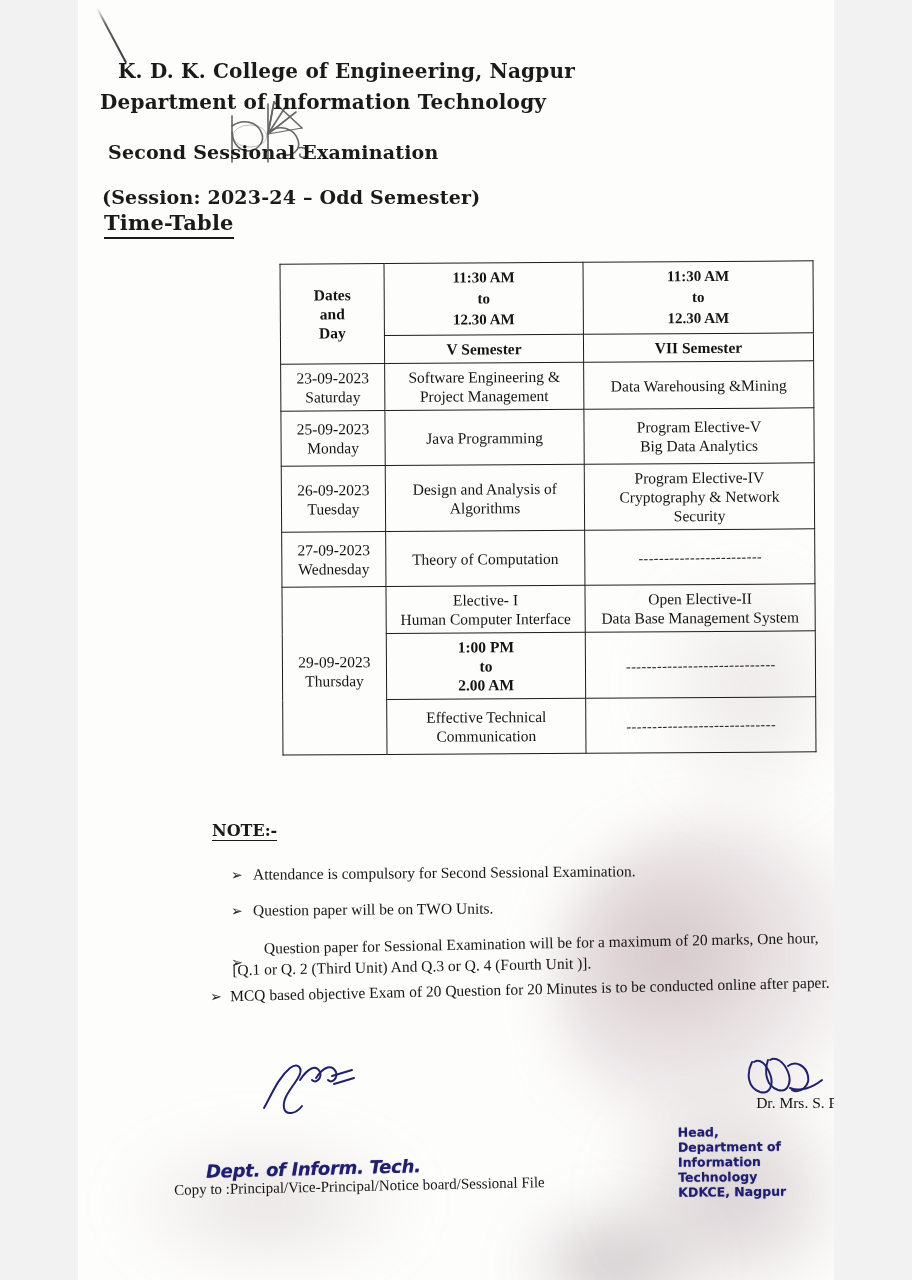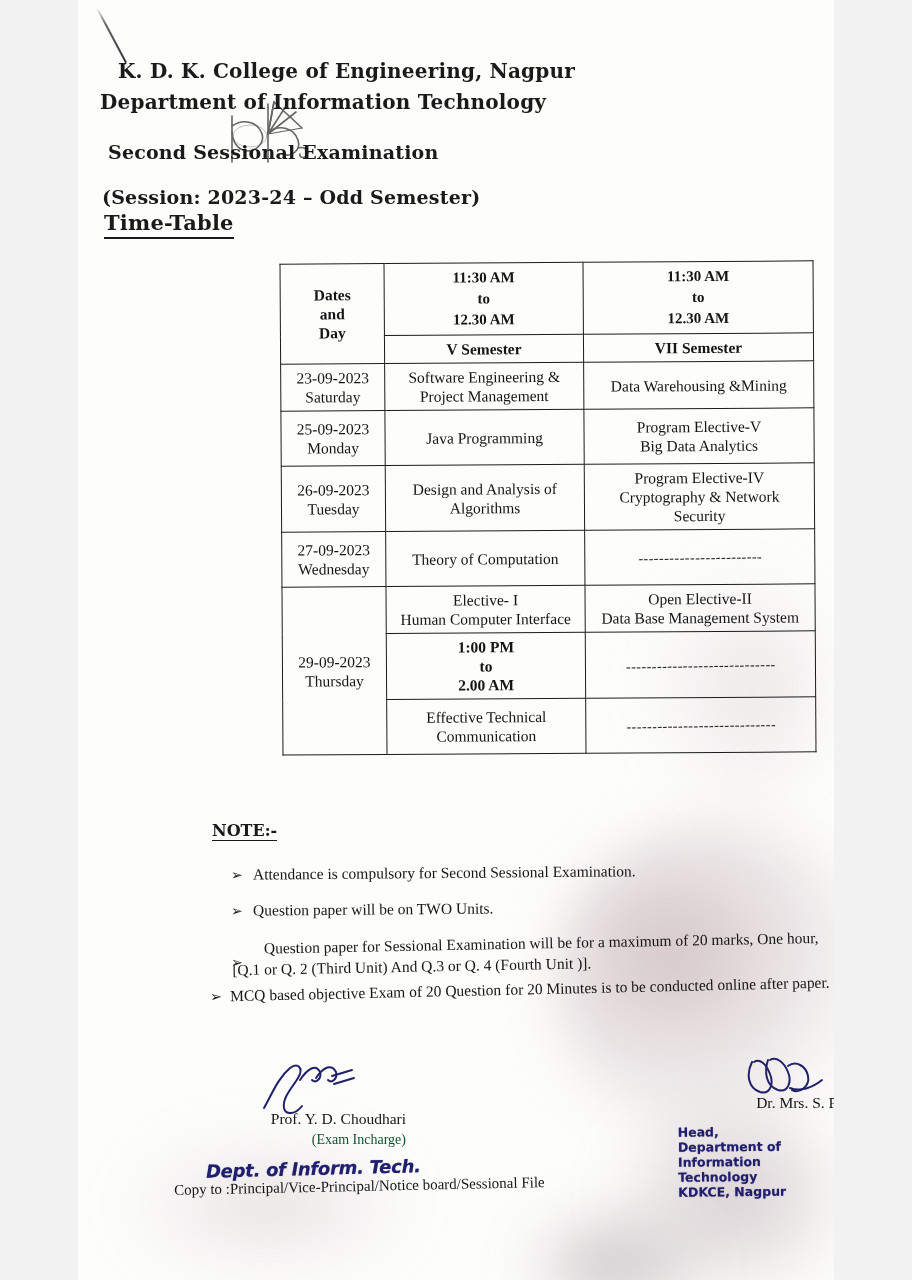--- a/index.html
+++ b/index.html
@@ -437,24 +437,20 @@
 
   <svg class="scribble scribble-right" viewBox="0 0 100 52">
     <g fill="none" stroke="#21216b" stroke-width="2" stroke-linecap="round">
       <path d="M14 10 C8 22, 10 36, 22 40 C32 43, 36 32, 32 22 C28 12, 22 6, 16 10"></path>
       <path d="M30 8 C26 20, 28 34, 40 38 C50 41, 54 30, 50 20 C46 10, 38 4, 32 8"></path>
       <path d="M50 14 C58 8, 68 14, 70 24 C72 34, 62 42, 54 38"></path>
       <path d="M52 36 C62 40, 74 36, 84 28"></path>
     </g>
   </svg>
 
-  <div class="sig sig-left">
-    <div class="sig-name">Prof. Y. D. Choudhari</div>
-    <div class="sig-role">(Exam Incharge)</div>
-  </div>
 
   <div class="sig sig-right">
     <div class="sig-name">Dr. Mrs. S. P. Khandait</div>
     <div class="sig-role">(HOD, IT)</div>
   </div>
 
   <div class="stamp stamp-left">Dept. of Inform. Tech.</div>
 
   <div class="stamp stamp-right">
     <div>Head,</div>

